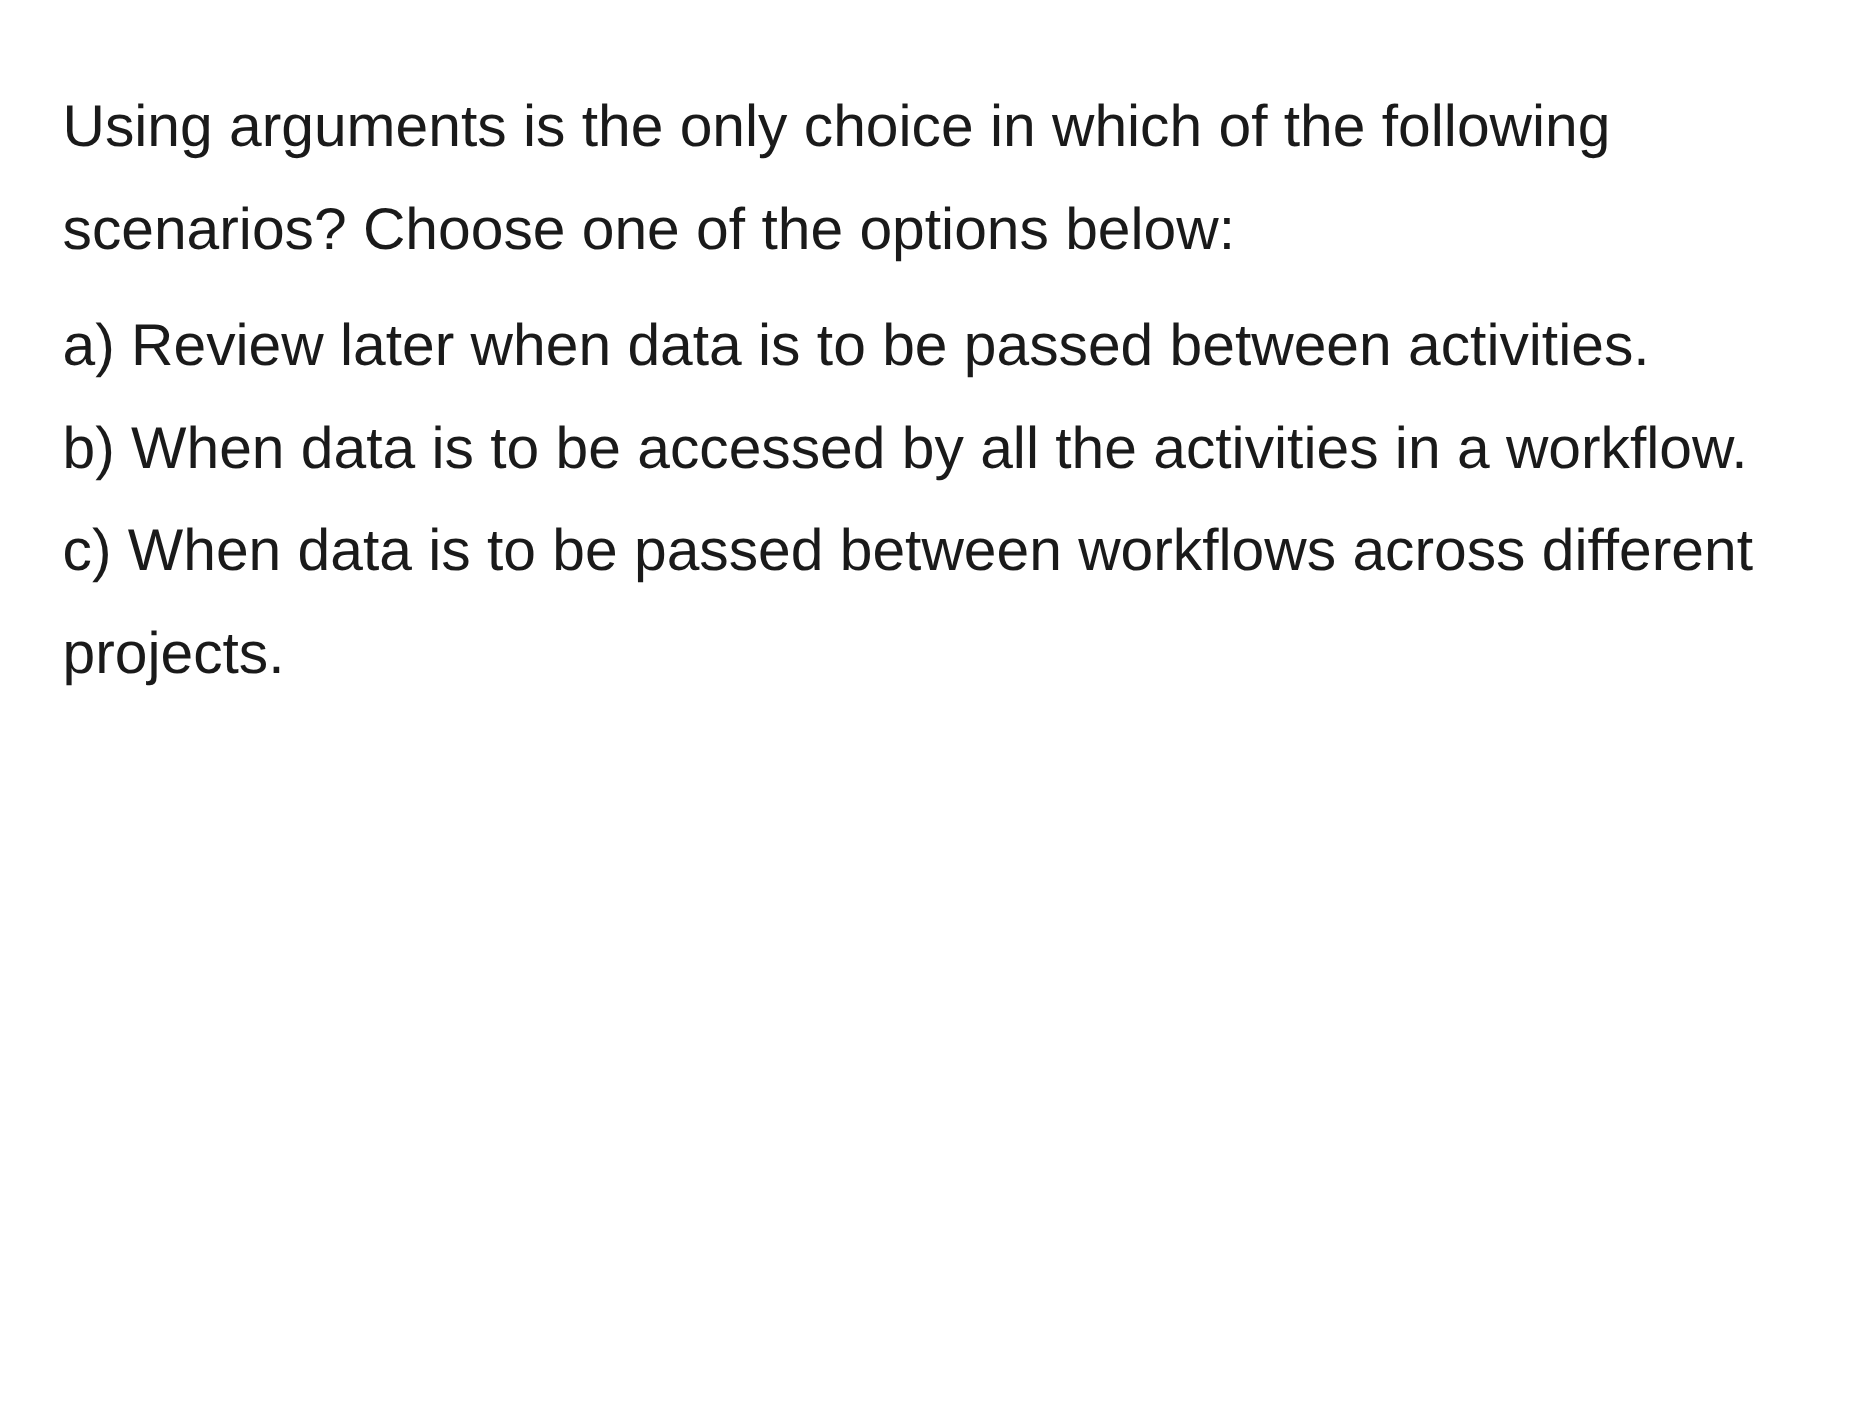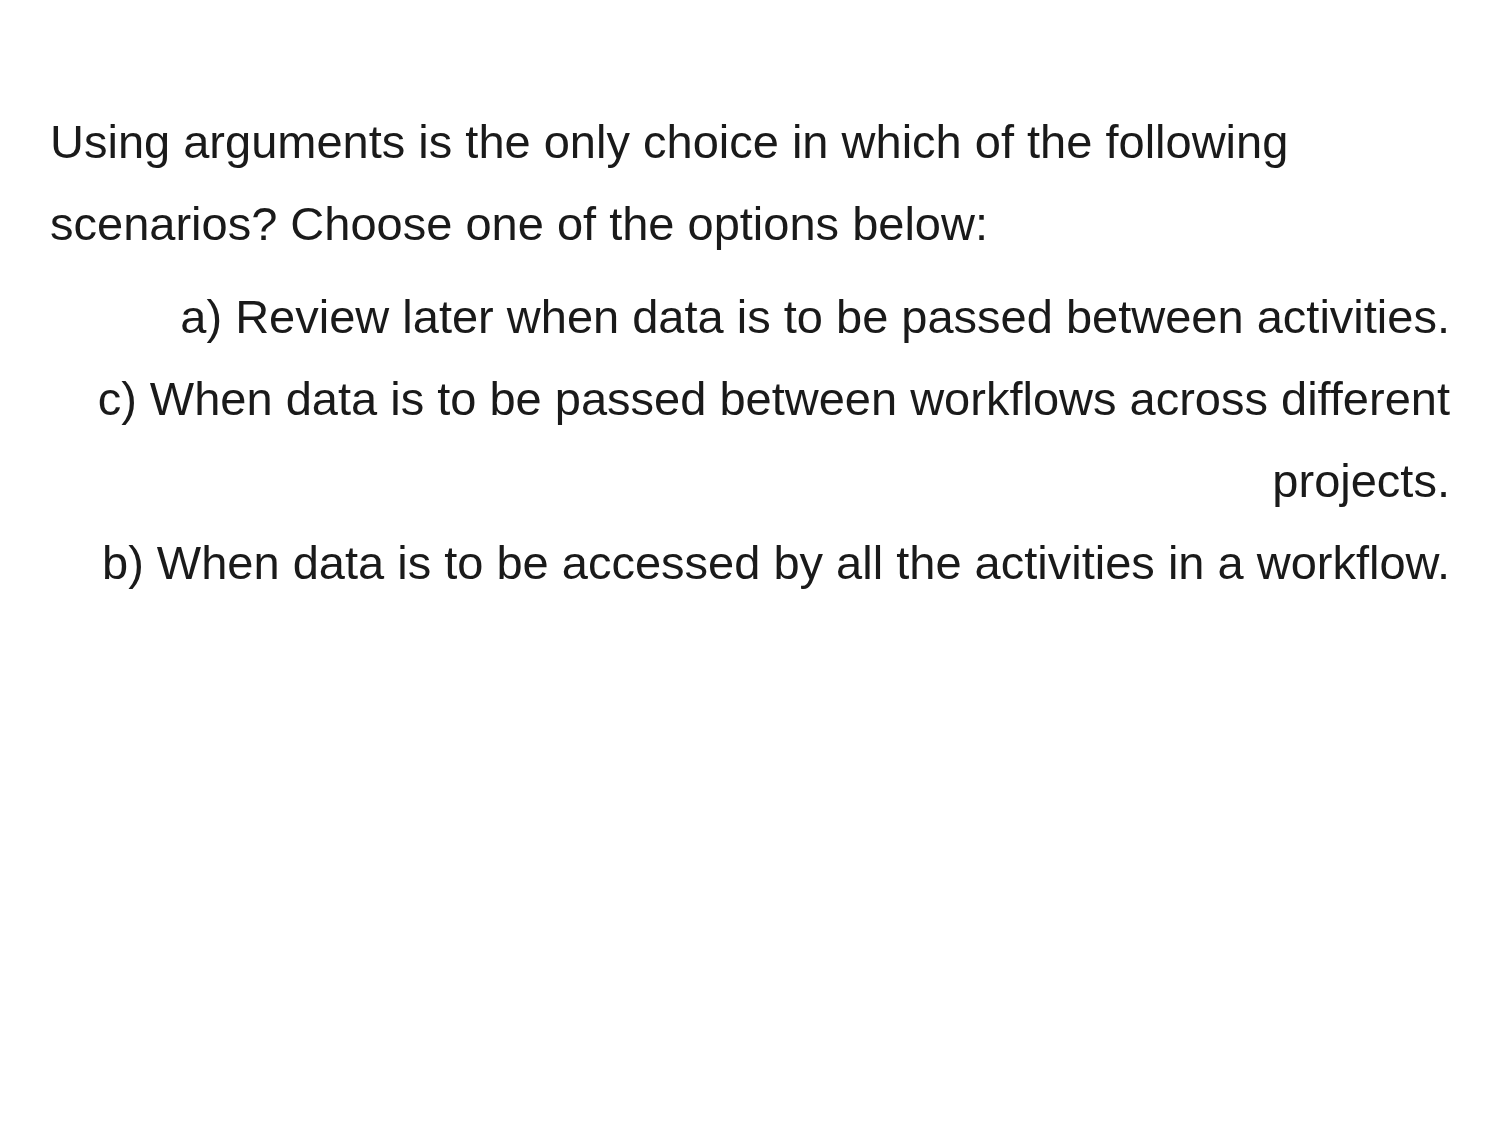--- a/index.html
+++ b/index.html
@@ -7,41 +7,39 @@
     padding: 0;
     width: 1500px;
     height: 1128px;
     background: #ffffff;
     font-family: -apple-system, BlinkMacSystemFont, "Segoe UI", Helvetica, Arial, sans-serif;
     color: #1a1a1a;
   }
   .page {
     padding: 60px 50px 50px 50px;
     box-sizing: border-box;
-    margin-top: 41px;
   }
   .question {
     font-size: 47px;
     line-height: 1.75;
     font-weight: 400;
     margin-bottom: 10px;
   }
   .options {
     font-size: 47px;
     line-height: 1.75;
     font-weight: 400;
   }
   .option {
     margin-bottom: 0;
-    text-align: right;
   }
 </style>
 </head>
 <body>
 
 <div class="page">
   <div class="question">Using arguments is the only choice in which of the following scenarios? Choose one of the options below:</div>
   <div class="options">
     <div class="option">a) Review later when data is to be passed between activities.</div>
+    <div class="option">b) When data is to be accessed by all the activities in a workflow.</div>
     <div class="option">c) When data is to be passed between workflows across different projects.</div>
-    <div class="option">b) When data is to be accessed by all the activities in a workflow.</div>
   </div>
 </div>
 
 </body></html>

